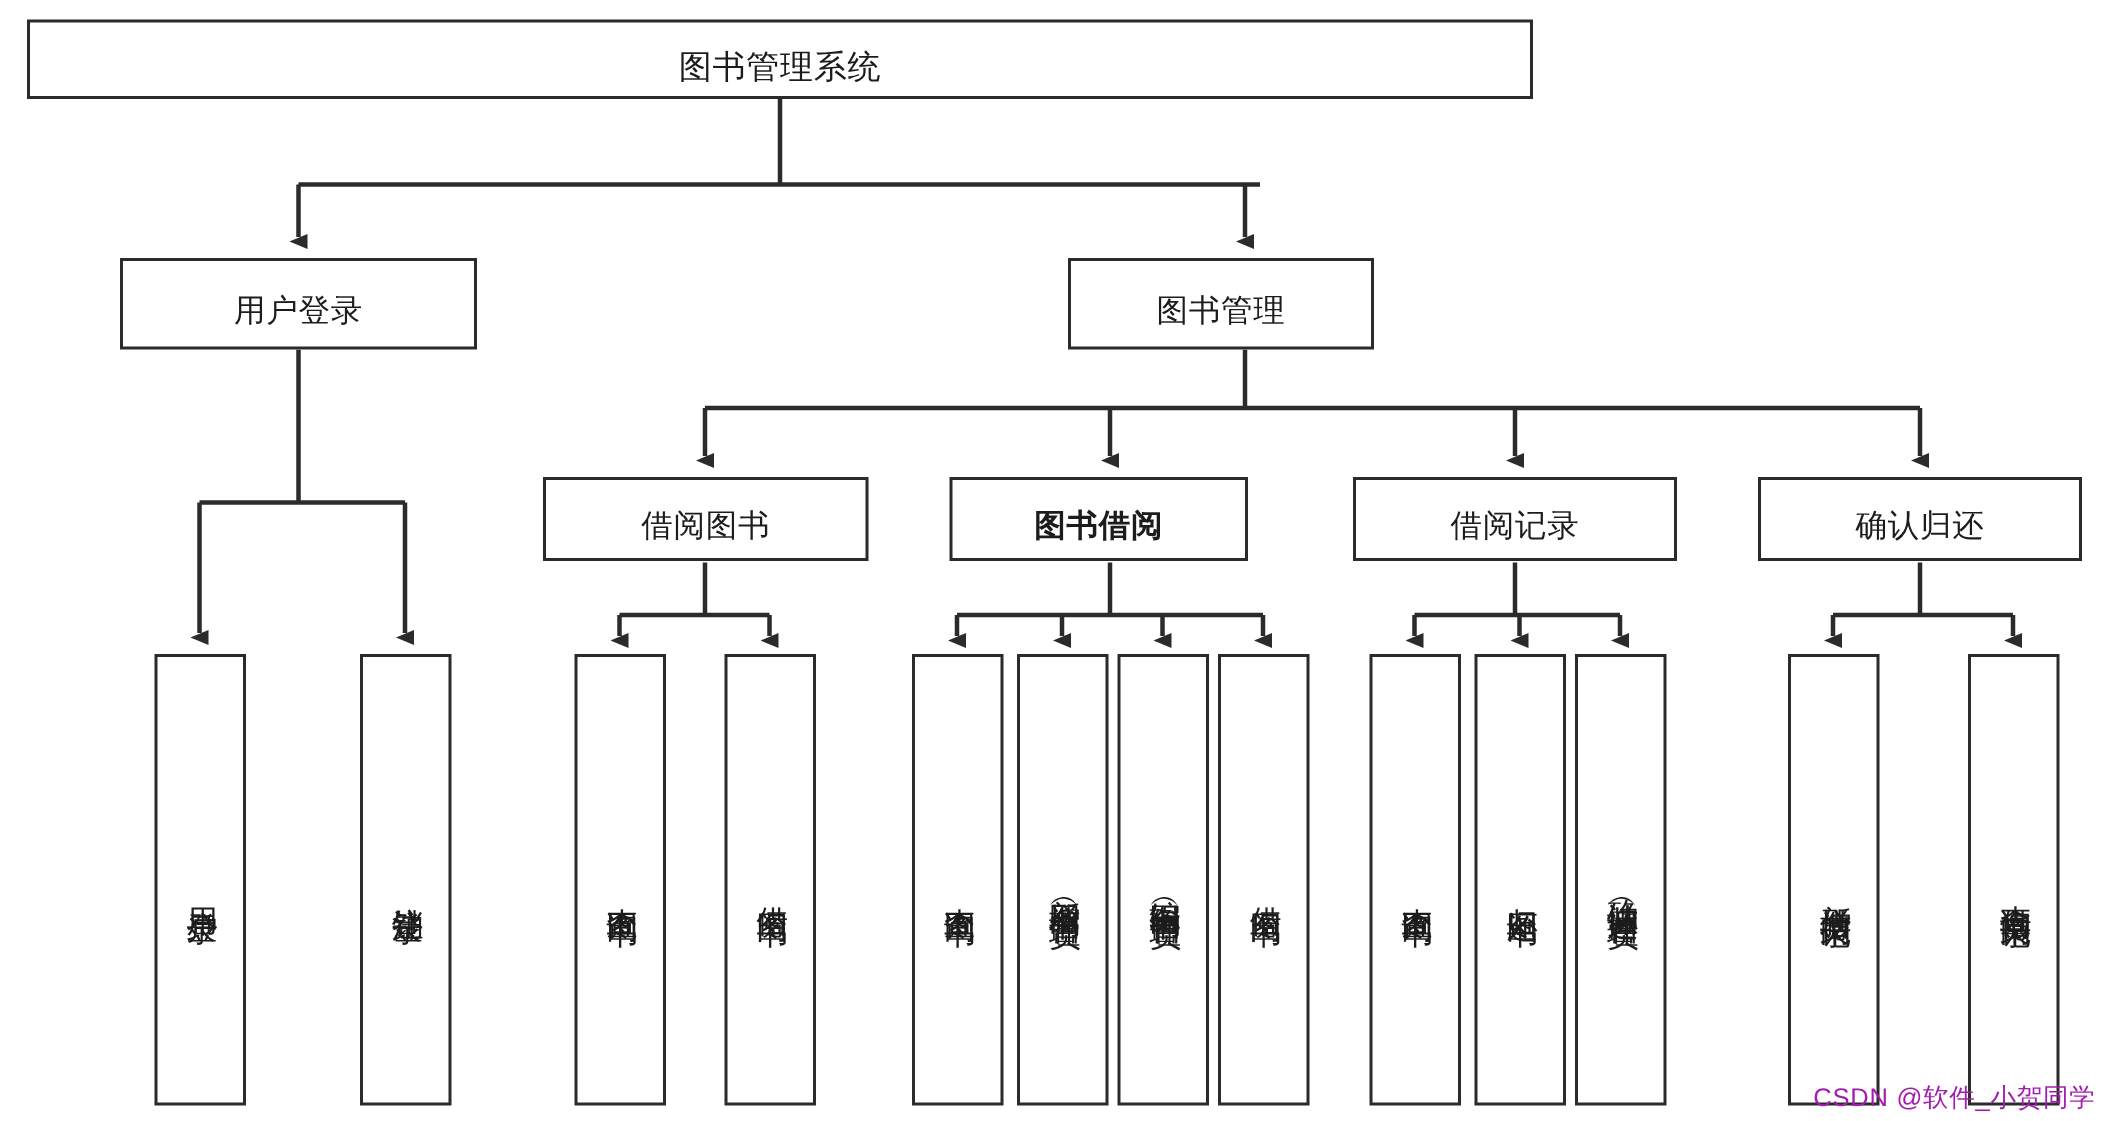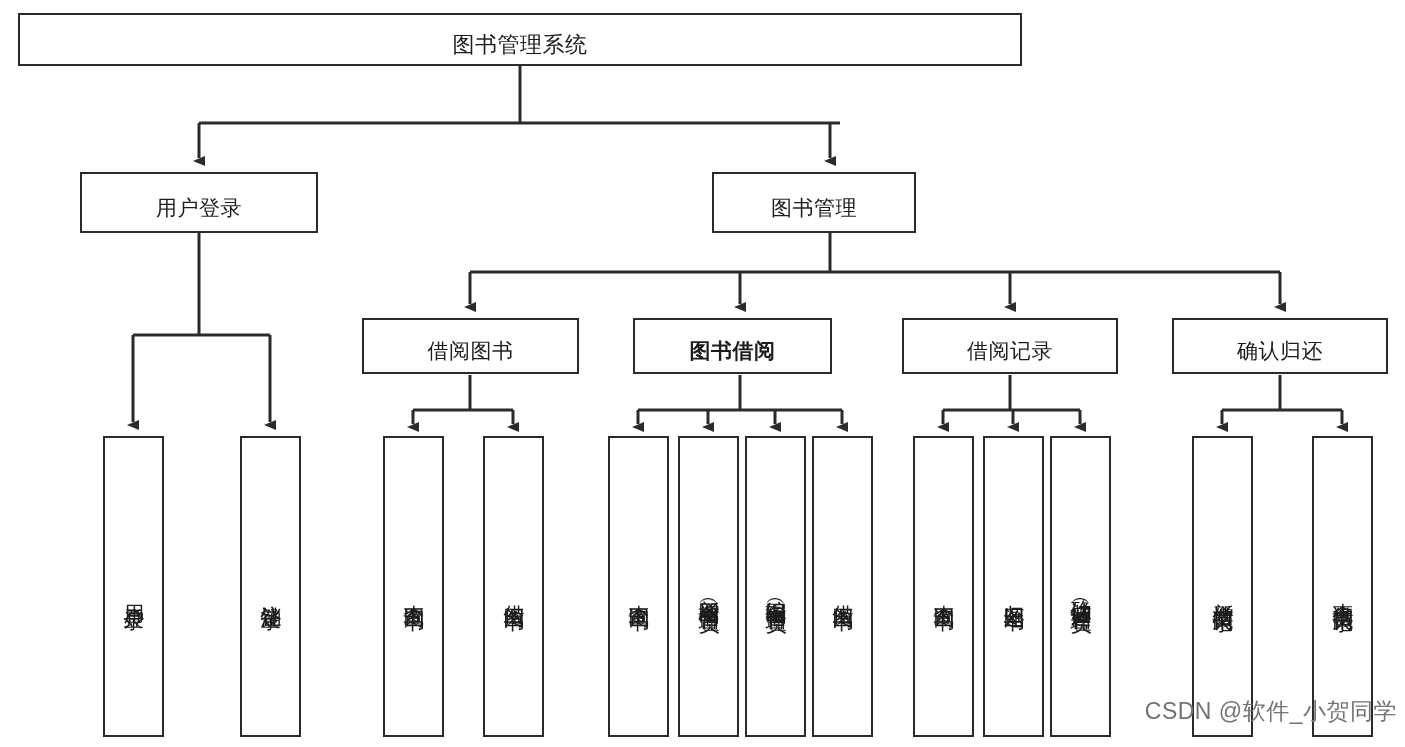--- a/index.html
+++ b/index.html
@@ -60,23 +60,23 @@
     text-orientation: upright;
     font-size: 21px;
     line-height: 1.18;
     letter-spacing: 2px;
     white-space: nowrap;
     max-height: 268px;
   }
   #watermark {
     position: absolute;
     right: 8px;
-    bottom: 20px;
-    font-size: 23px;
-    color: #737373;
+    bottom: 4px;
+    font-size: 17px;
+    color: #a21caf;
     letter-spacing: 0.5px;
     white-space: nowrap;
     pointer-events: none;
   }
 </style>
 </head>
 <body>
 
 <div id="diagram-root">
 

